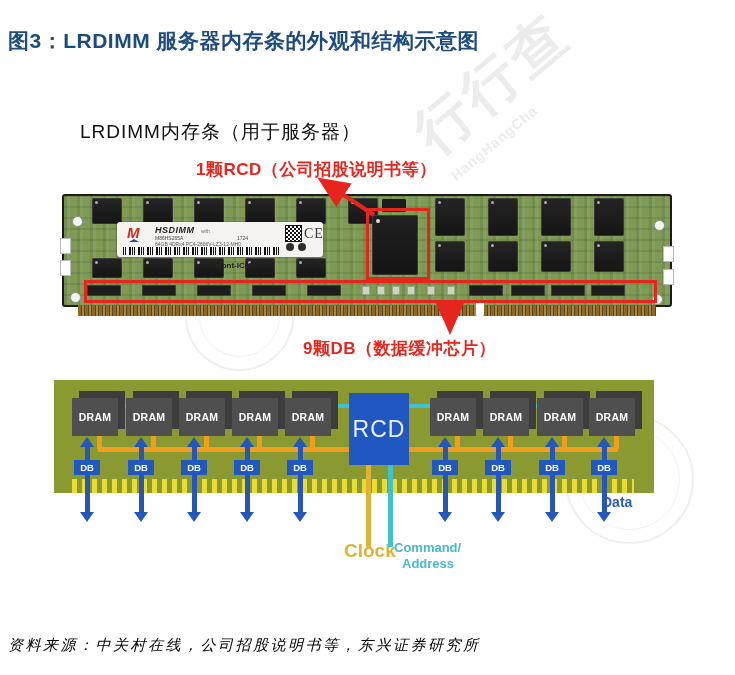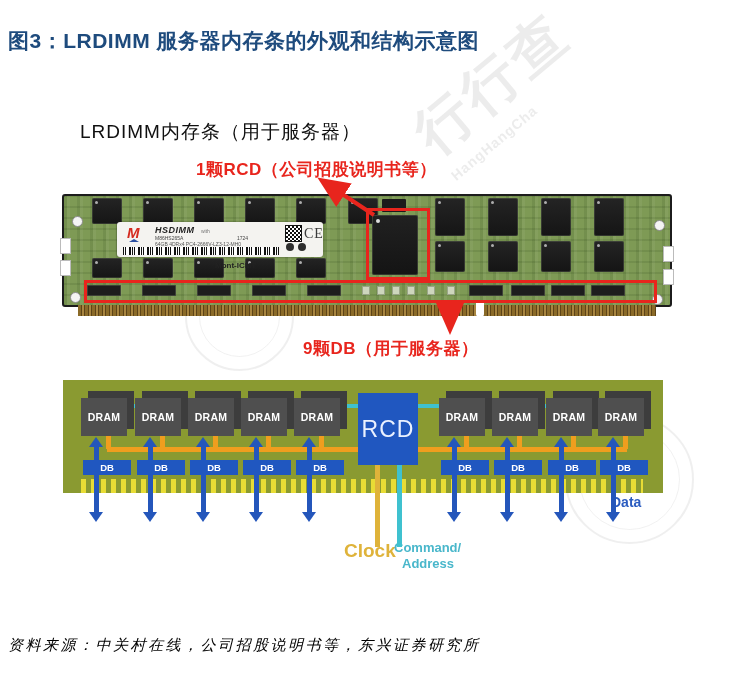--- a/index.html
+++ b/index.html
@@ -70,42 +70,42 @@
   #barcode{left:6px;top:25px;width:156px;height:8px;
         background:repeating-linear-gradient(90deg,#111 0 1px,#fff 1px 2px,#111 2px 3px,#fff 3px 6px,#111 6px 8px,#fff 8px 9px);}
   #qr{left:168px;top:3px;width:15px;height:15px;background:repeating-conic-gradient(#111 0 25%,#fff 0 50%) 0 0/4px 4px;border:1px solid #111;}
   #ce{left:187px;top:4px;font-size:14px;color:#3a3a3a;letter-spacing:1px;font-family:"Liberation Serif",serif;}
   .lbl-dot{position:absolute;top:21px;width:8px;height:8px;border-radius:50%;background:#2e2e2e;}
 
   
   #red-arrows{left:0;top:0;pointer-events:none;z-index:9;}
 
   
-  #schematic{left:63px;top:380px;width:600px;height:175px;}
+  #schematic{left:54px;top:380px;width:600px;height:175px;}
   #board{left:0;top:0;width:600px;height:113px;background:var(--board,#8a9a31);}
   #teal-bus{left:30px;top:24px;width:530px;height:4px;background:var(--teal,#3fc1cf);z-index:1;}
   #orange-bus{left:44px;top:67px;width:520px;height:5px;background:var(--orange,#f09e1e);z-index:1;}
   #pins-sch{left:18px;top:99px;width:562px;height:14px;
         background:repeating-linear-gradient(90deg,var(--pin_yellow,#e8dc35) 0 5px,transparent 5px 10px);z-index:2;}
   .dram-unit{position:absolute;top:11px;width:53px;height:57px;z-index:3;}
   .dram-shadow{position:absolute;left:7px;top:0;width:46px;height:38px;background:#3d3d3d;}
   .dram-body{position:absolute;left:0;top:7px;width:46px;height:38px;background:var(--chip_gray,#4f4f4f);
         display:flex;align-items:center;justify-content:center;}
   .dram-body span{color:#fff;font-size:10.5px;font-weight:bold;letter-spacing:.3px;}
   .stub{position:absolute;left:25px;top:45px;width:5px;height:13px;background:var(--orange,#f09e1e);}
   #rcd-block{left:295px;top:13px;width:60px;height:72px;background:var(--blue,#2057c0);z-index:4;
         display:flex;align-items:center;justify-content:center;}
   #rcd-block span{color:#eaf1ff;font-size:23px;letter-spacing:1px;text-align:right;}
   .sch-arrow{position:absolute;top:57px;width:14px;height:85px;z-index:6;}
   .sch-arrow .up{width:0;height:0;margin:0 auto;border-left:7px solid transparent;border-right:7px solid transparent;
         border-bottom:10px solid var(--arrow_blue,#2456bb);}
   .sch-arrow .shaft{width:5px;height:65px;margin:0 auto;background:var(--arrow_blue,#2456bb);}
   .sch-arrow .down{width:0;height:0;margin:0 auto;border-left:7px solid transparent;border-right:7px solid transparent;
         border-top:10px solid var(--arrow_blue,#2456bb);}
-  .db-box{position:absolute;top:80px;width:48px;height:15px;background:var(--blue,#2057c0);z-index:7;
+  .db-box{position:absolute;top:80px;width:26px;height:15px;background:var(--blue,#2057c0);z-index:7;
         display:flex;align-items:center;justify-content:center;}
   .db-box span{color:#fff;font-size:9.5px;font-weight:bold;}
   #clock-line{left:312px;top:85px;width:5px;height:82px;background:var(--clock_gold,#eec32e);z-index:5;}
   #ca-line{left:334px;top:85px;width:5px;height:82px;background:var(--teal,#3fc1cf);z-index:5;}
   #data-label{left:548px;top:114px;font-size:14px;font-weight:bold;color:var(--data_blue,#2b5cc0);}
   #clock-label{left:344px;top:540px;font-size:19px;font-weight:bold;color:var(--clock_gold,#dfb33a);}
   #ca-label{left:394px;top:540px;font-size:13px;font-weight:bold;color:var(--command_teal,#49b7cb);line-height:16px;}
   #ca-label .l2{margin-left:8px;}
 </style>
 </head>
@@ -120,21 +120,21 @@
   <div class="abs wm wm-circle" id="wm2">
       <div class="wm-inner"></div>
     </div>
   <div class="abs wm wm-circle" id="wm3">
       <div class="wm-inner"></div>
     </div>
 
   <div class="abs" id="fig-title">图3：LRDIMM 服务器内存条的外观和结构示意图</div>
   <div class="abs" id="subtitle">LRDIMM内存条（用于服务器）</div>
   <div class="abs" id="rcd-note">1颗RCD（公司招股说明书等）</div>
-  <div class="abs" id="db-note">9颗DB（用于服务器）</div>
+  <div class="abs" id="db-note">9颗DB（数据缓冲芯片）</div>
 
   <div class="abs" id="dimm">
     <div class="abs" id="pcb"></div>
     <div class="abs" id="pins-photo"></div>
     <div class="abs" id="key-notch"></div>
 
     <div class="chip t" style="left:30px"></div>
     <div class="chip t" style="left:81px"></div>
     <div class="chip t" style="left:132px"></div>
     <div class="chip t" style="left:183px"></div>

